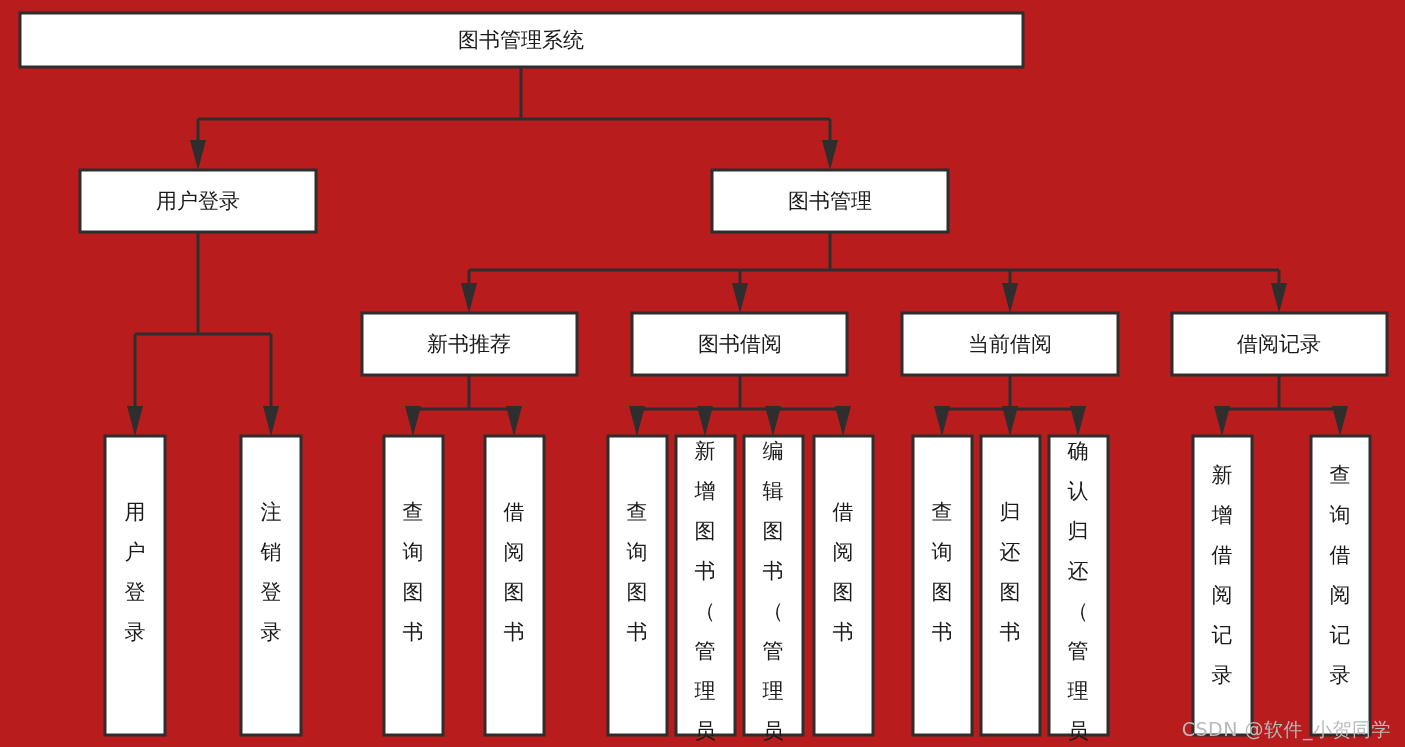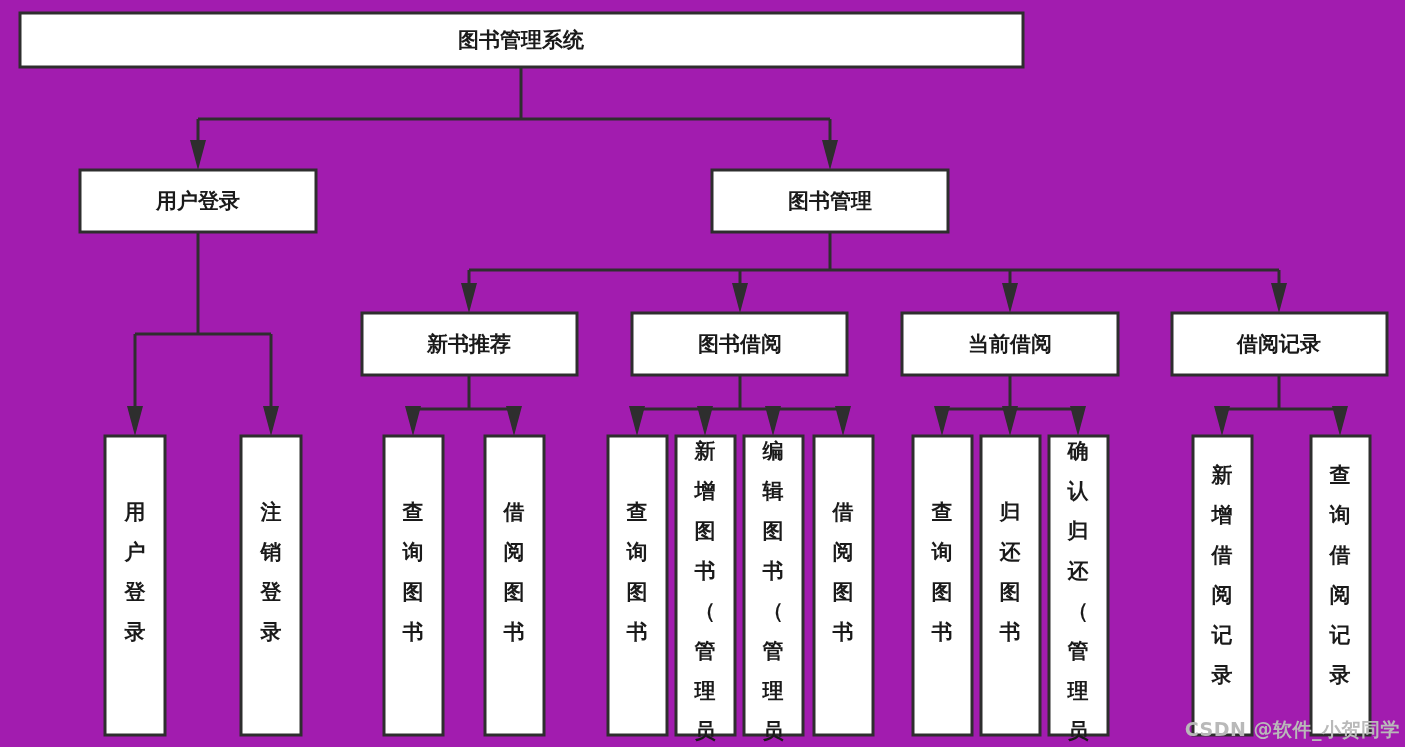--- a/index.html
+++ b/index.html
@@ -10,22 +10,21 @@
   body {
     width: 1405px;
     height: 747px;
     font-family: "DejaVu Sans", "Liberation Sans", sans-serif;
     overflow: hidden;
   }
   #diagram-root {
     position: relative;
     width: 1405px;
     height: 747px;
-    background: #a21caf;
-    font-weight: bold;
+    background: #b91c1c;
   }
   svg.flowchart {
     display: block;
     width: 1405px;
     height: 747px;
   }
   .node-box {
     fill: #ffffff;
     stroke: #2e2e2e;
     stroke-width: 3;
@@ -47,21 +46,21 @@
     stroke: #2e2e2e;
     stroke-width: 3;
     fill: none;
   }
   .arrow-head {
     fill: #2e2e2e;
     stroke: none;
   }
   .watermark-text {
     position: absolute;
-    right: 5px;
+    right: 14px;
     bottom: 4px;
     font-family: "DejaVu Sans", "Liberation Sans", sans-serif;
     font-size: 19px;
     color: #b9b9b9;
     letter-spacing: 0.5px;
     white-space: nowrap;
     pointer-events: none;
   }
 </style>
 </head>

